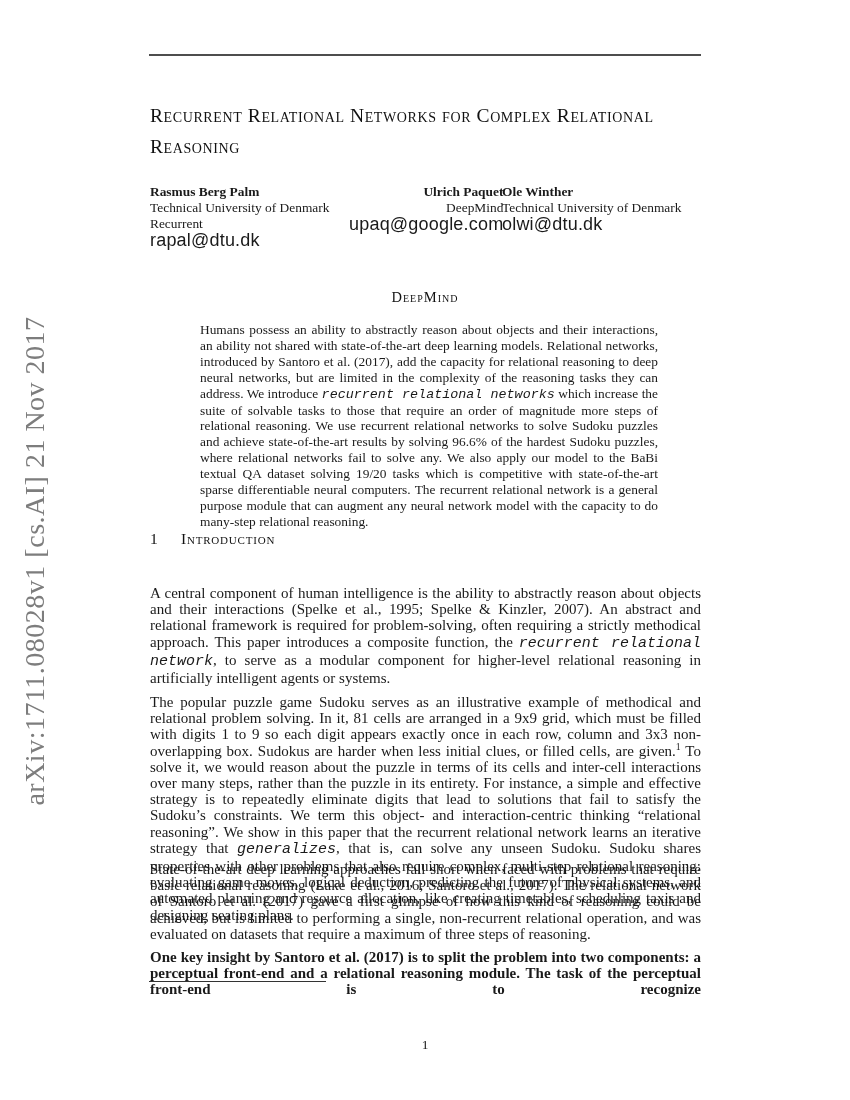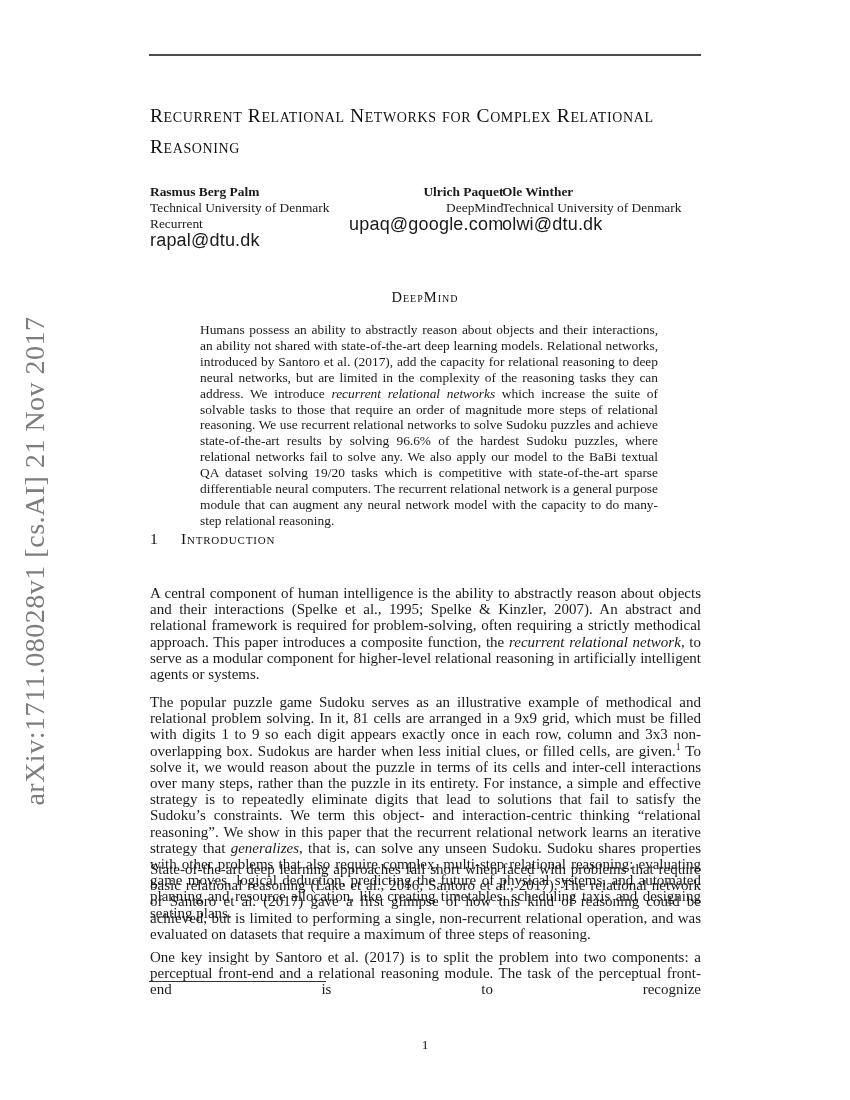--- a/index.html
+++ b/index.html
@@ -85,22 +85,22 @@
     left: 150px;
     width: 551px;
     text-align: justify;
     font-size: 15px;
     line-height: 16.2px;
   }
   .p1 { top: 585px; }
   .p2 { top: 694px; }
   .p3 { top: 861px; }
   .p4 { top: 949px; }
-  .cont { text-align-last: justify; }
-  .it { font-style: italic; }
+  .cont { text-align-last: justify; font-weight: bold; }
+  .it { font-style: italic; font-family: Liberation Mono, monospace; }
   sup { font-size: 0.65em; line-height: 0; }
   .footnote-rule {
     position: absolute;
     left: 149px; top: 981px;
     width: 177px; height: 1px;
     background: #333333;
   }
   .footnote {
     position: absolute;
     left: 150px; top: 987px;

